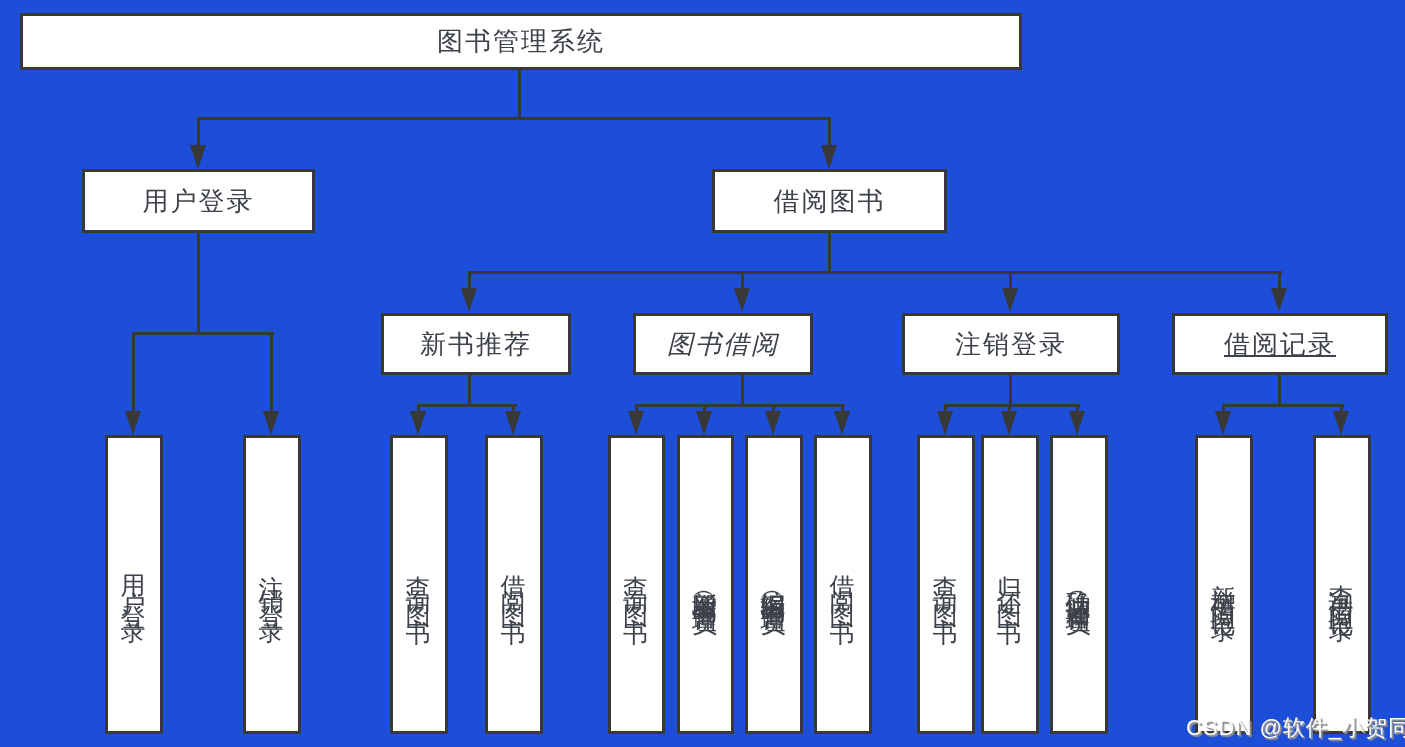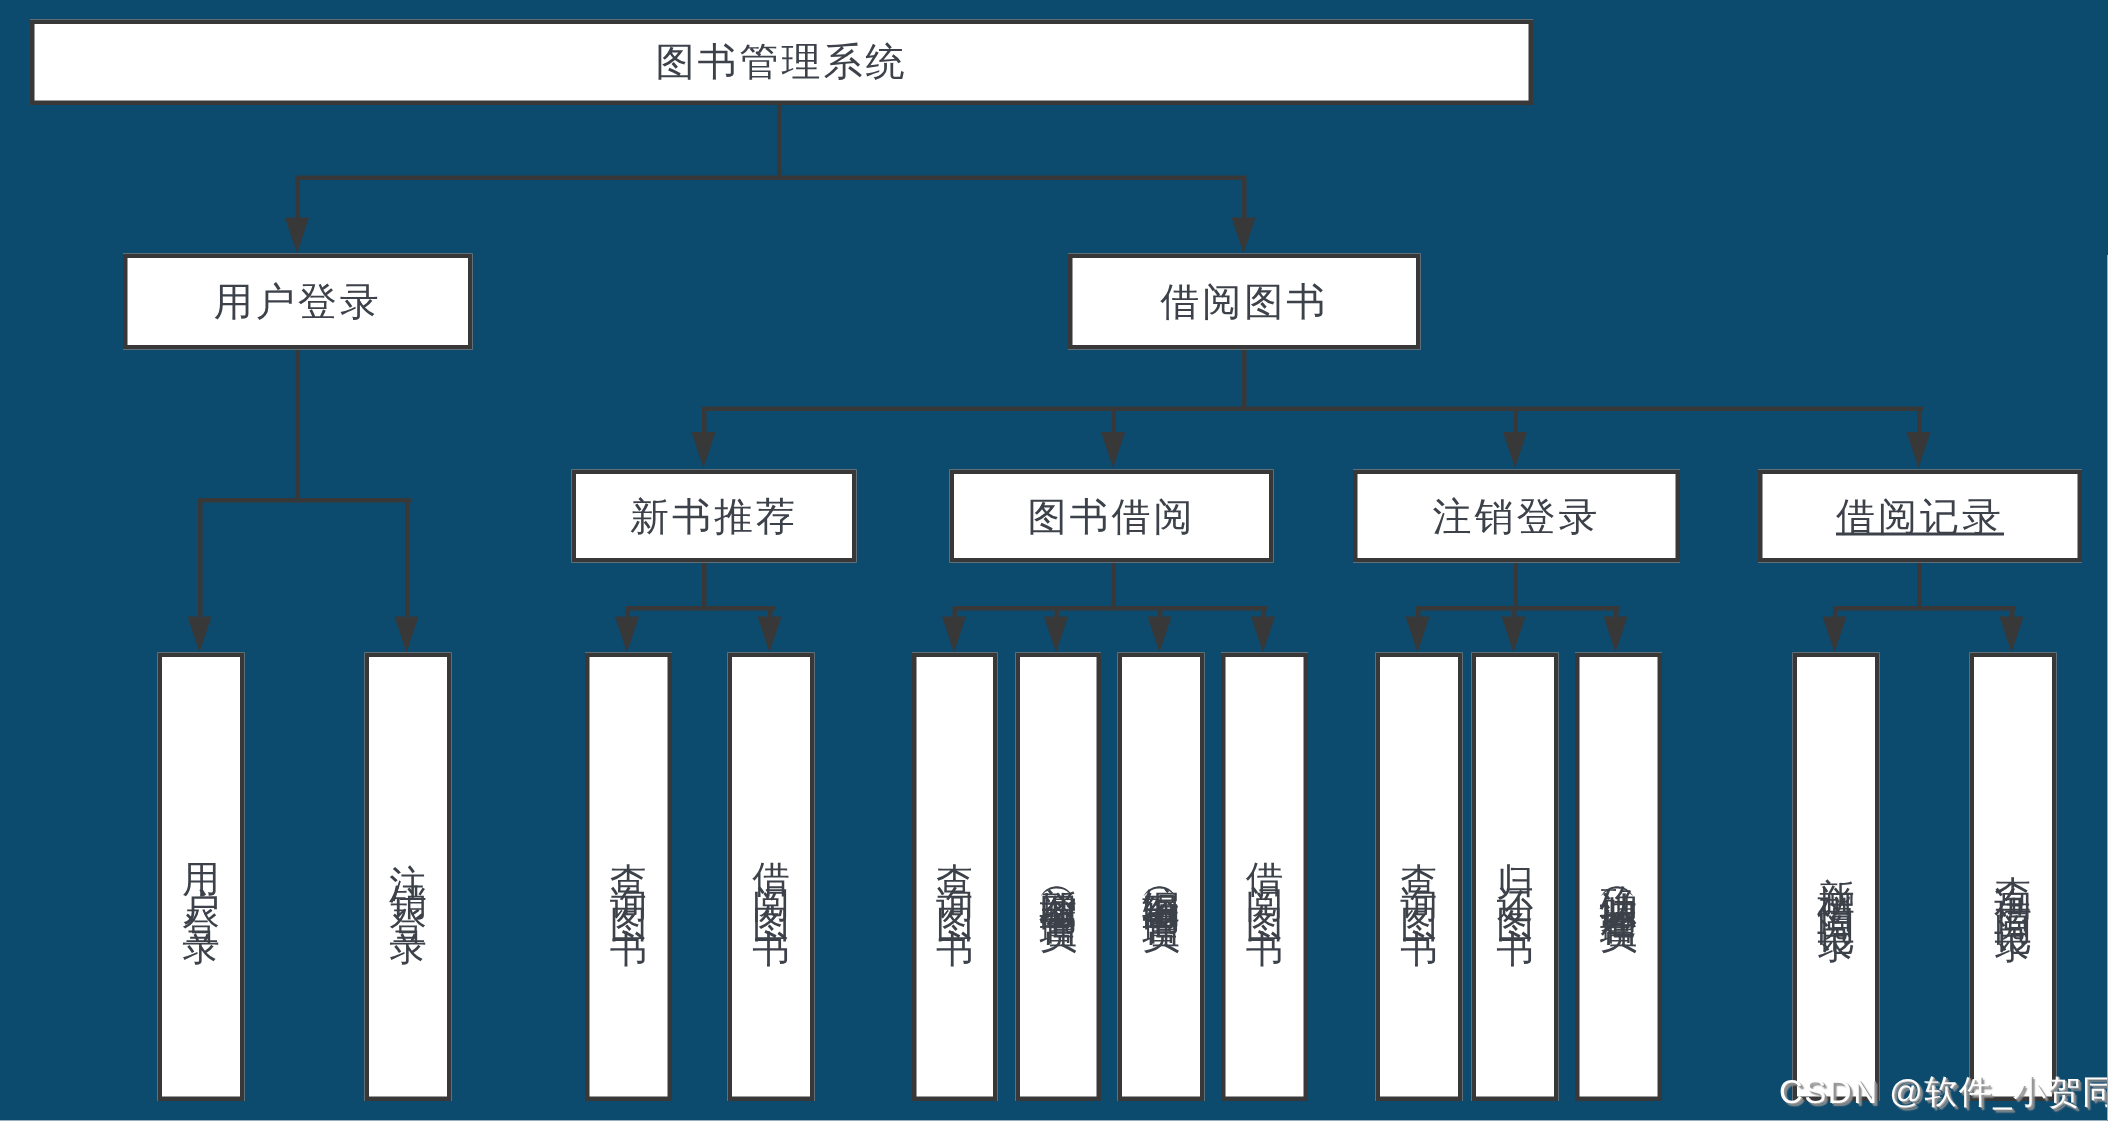--- a/index.html
+++ b/index.html
@@ -1,19 +1,19 @@
 <!DOCTYPE html>
 <html><head>
 <meta charset="utf-8">
 <style>
   html,body{margin:0;padding:0;background:#ffffff;}
   .canvas{
     position:relative;
     width:1405px;height:747px;
-    background:#0c4a6e;
+    background:#1d4ed8;
     font-family:"Liberation Sans", sans-serif;
     overflow:hidden;
   }
   .box{
     position:absolute;
     box-sizing:border-box;
     background:#ffffff;
     border:3px solid #383838;
     display:flex;align-items:center;justify-content:center;
     color:#3d424a;
@@ -124,21 +124,21 @@
   <div class="box" style="left:82px;top:169px;width:233px;height:64px;">
     <span>用户登录</span>
   </div>
   <div class="box" style="left:712px;top:169px;width:235px;height:64px;">
     <span>借阅图书</span>
   </div>
 
   <div class="box" style="left:381px;top:313px;width:190px;height:62px;justify-content:center;">
     <span>新书推荐</span>
   </div>
-  <div class="box" style="left:633px;top:313px;width:216px;height:62px;">
+  <div class="box" style="left:633px;top:313px;width:180px;height:62px;font-style:italic;">
     <span>图书借阅</span>
   </div>
   <div class="box" style="left:902px;top:313px;width:218px;height:62px;">
     <span>注销登录</span>
   </div>
   <div class="box" style="left:1172px;top:313px;width:216px;height:62px;text-decoration:underline;">
     <span>借阅记录</span>
   </div>
 
   <div class="box leaf" style="left:105px;top:435px;width:58px;height:299px;">

